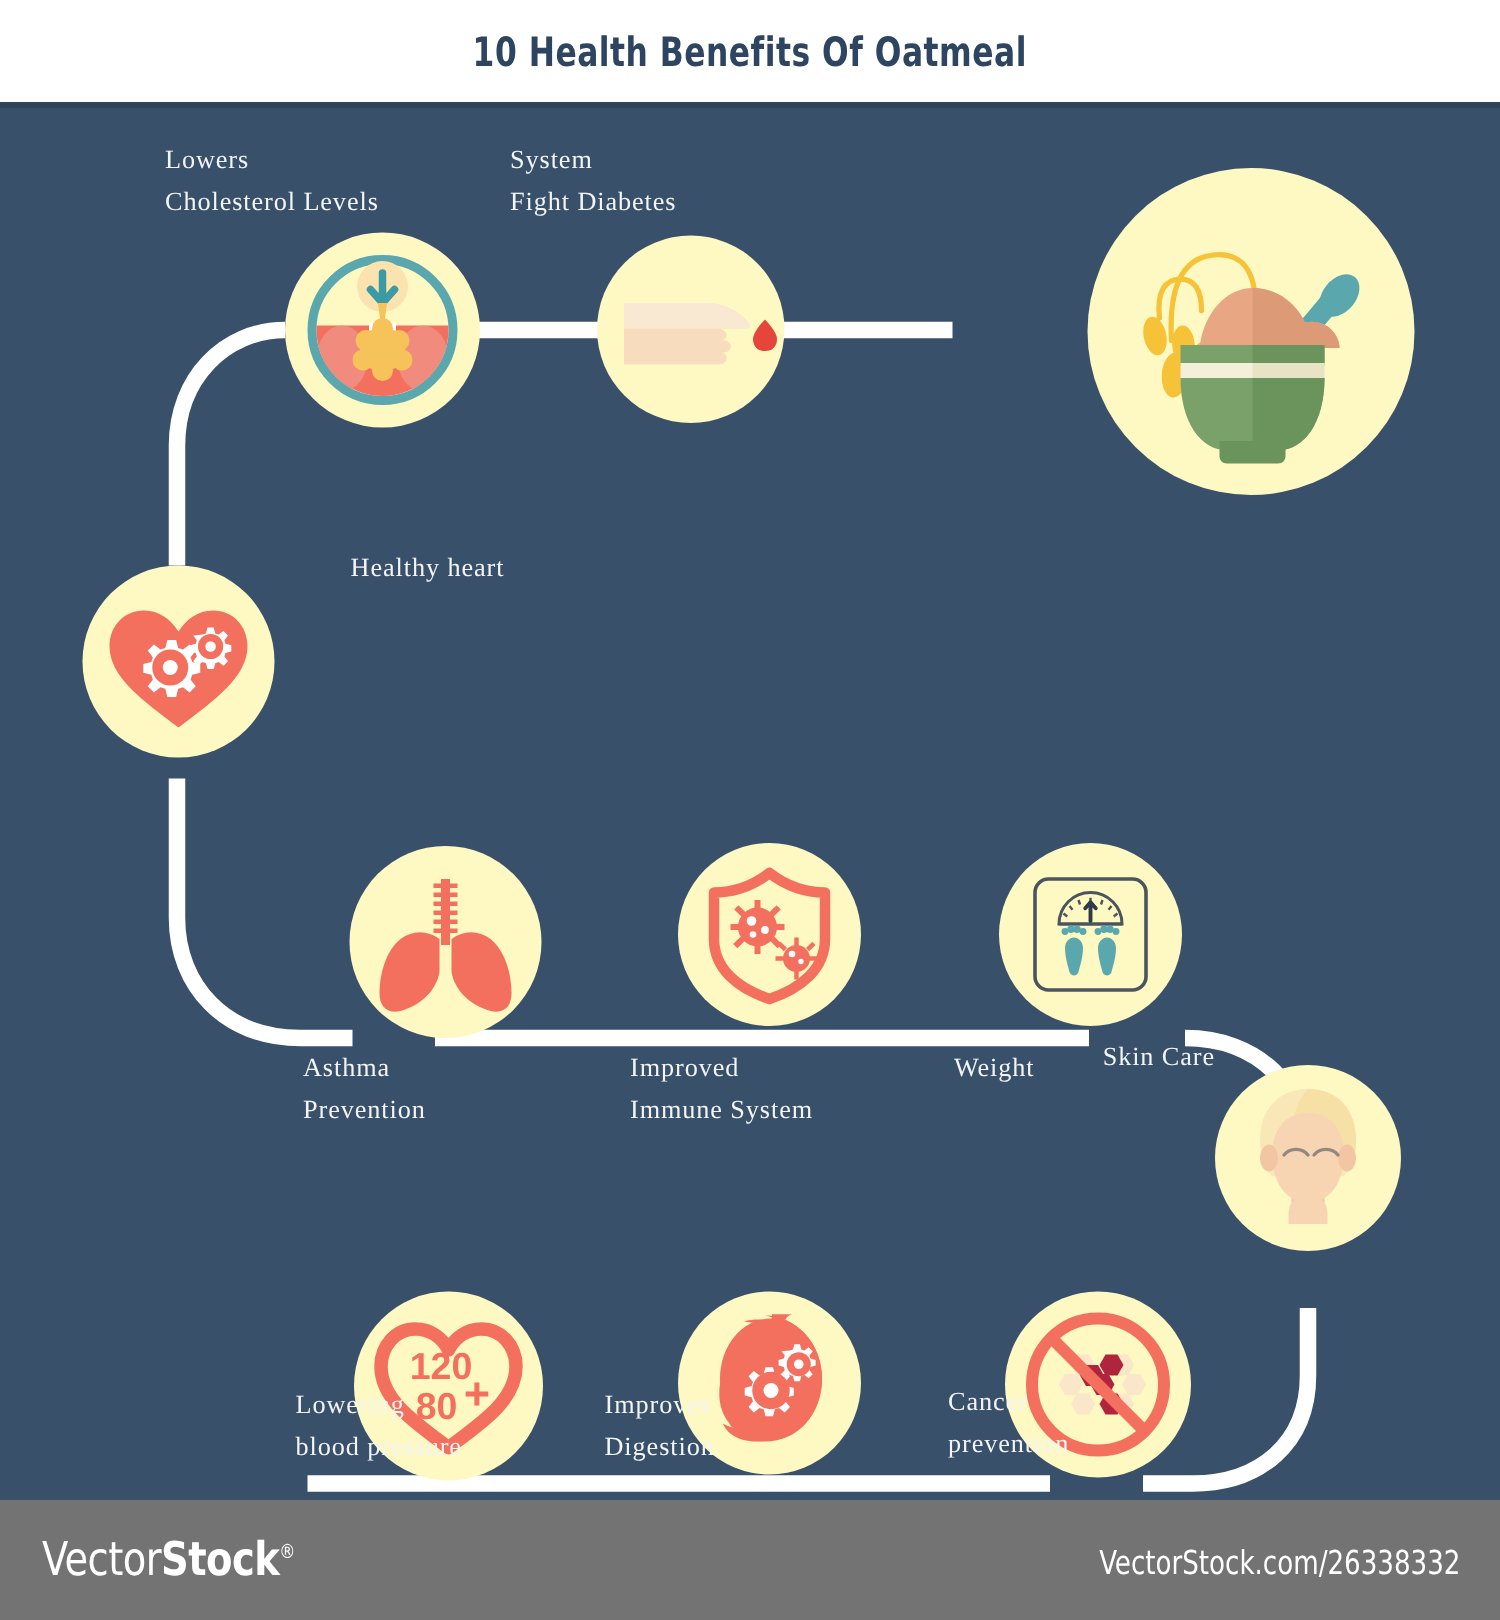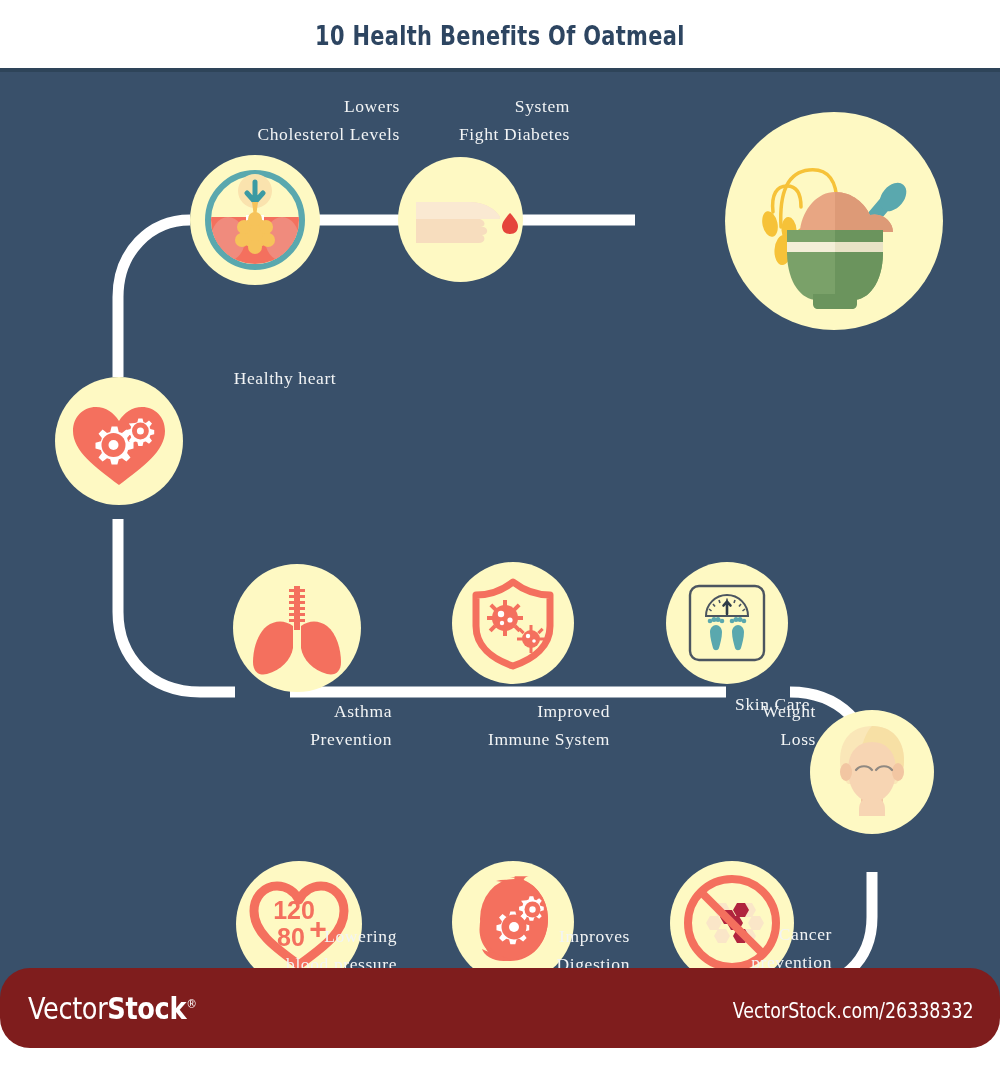--- a/index.html
+++ b/index.html
@@ -33,23 +33,22 @@
   
   .canvas{
     position:absolute;left:0;top:72px;width:1000px;height:928px;
     background:#39506a;
     overflow:hidden;
   }
   .pathsvg{position:absolute;left:0;top:0;width:1000px;height:928px;}
 
   
   .footer{
-    position:absolute;left:0;top:968px;width:1000px;height:80px;
-    background:#7f1d1d;
-    border-radius:30px;
+    position:absolute;left:0;top:1000px;width:1000px;height:80px;
+    background:#737373;
   }
   .vs-logo{
     position:absolute;left:28px;top:22px;
     font-family:"DejaVu Sans Condensed","Liberation Sans Narrow","Liberation Sans",sans-serif;
     font-size:31px;color:#ffffff;letter-spacing:-0.4px;
     transform:scaleX(0.92);transform-origin:left center;
     white-space:nowrap;
   }
   .vs-logo b{font-weight:bold;}
   .vs-logo sup{font-size:13px;vertical-align:super;}
@@ -65,21 +64,21 @@
   .node{position:absolute;border-radius:50%;background:#fef9c3;}
   .node-inner{position:absolute;left:0;top:0;width:100%;height:100%;}
 
   
   .label{
     position:absolute;
     color:#f2f4f5;
     font-family:"Liberation Serif",serif;
     font-size:17.5px;
     line-height:28px;
-    text-align:right;
+    text-align:left;
     white-space:nowrap;
     letter-spacing:0.6px;
   }
 </style>
 </head>
 <body>
 
 <div class="page">
 
   <div class="titlebar">
@@ -287,21 +286,20 @@
           <path d="M66,70 C66,66 69,63 72,63 C75,63 78,66 78,70 C78,76 76,82 75,86 C74,89 70,89 69,86 C68,82 66,76 66,70 Z"></path>
           <circle cx="66" cy="59" r="2.3"></circle>
             <circle cx="70" cy="57.5" r="2.5"></circle>
           <circle cx="74" cy="57.5" r="2.5"></circle>
             <circle cx="78" cy="59" r="2.3"></circle>
         </g>
       </svg>
     </div>
     <div class="label" style="left:636px;top:625px;width:180px;">
       <div>Weight</div>
-      <div>Loss</div>
     </div>
 
     <div class="node" style="left:810px;top:638px;width:124px;height:124px;">
       <svg class="node-inner" viewBox="0 0 124 124">
         <path d="M62,16 C82,16 94,30 94,50 C94,62 90,70 86,74 L38,74 C34,70 30,62 30,50 C30,30 42,16 62,16 Z" fill="#fae7b8"></path>
         <path d="M62,16 C82,16 94,30 94,50 C94,56 93,61 91,65 C84,56 74,40 50,42 C54,30 56,22 62,16 Z" fill="#f7e0a5"></path>
         <rect x="51" y="82" width="22" height="22" fill="#f2c6a2"></rect>
         <path d="M62,32 C78,32 86,44 86,60 C86,78 76,92 62,92 C48,92 38,78 38,60 C38,44 46,32 62,32 Z" fill="#f7d5b3"></path>
         <ellipse cx="36" cy="62" rx="6" ry="9" fill="#f2c6a2"></ellipse>
         <ellipse cx="88" cy="62" rx="6" ry="9" fill="#f2c6a2"></ellipse>
@@ -344,21 +342,21 @@
           <circle cx="62" cy="66" r="12.5" fill="#f4705e"></circle>
           <circle cx="62" cy="66" r="5" fill="#ffffff"></circle>
         </g>
         <g fill="#ffffff">
           <path d="M84,44 l2.4,-0.8 l1.1,-4.0 l4.3,0 l1.1,4.0 l2.4,0.8 l3.3,-2.5 l3.1,3.1 l-2.5,3.3 l0.8,2.4 l4.0,1.1 l0,4.3 l-4.0,1.1 l-0.8,2.4 l2.5,3.3 l-3.1,3.1 l-3.3,-2.5 l-2.4,0.8 l-1.1,4.0 l-4.3,0 l-1.1,-4.0 l-2.4,-0.8 l-3.3,2.5 l-3.1,-3.1 l2.5,-3.3 l-0.8,-2.4 l-4.0,-1.1 l0,-4.3 l4.0,-1.1 l0.8,-2.4 l-2.5,-3.3 Z" transform="translate(-8,-2) scale(0.86) translate(12,4)"></path>
           <circle cx="80.5" cy="48.5" r="8" fill="#f4705e"></circle>
           <circle cx="80.5" cy="48.5" r="3.2" fill="#ffffff"></circle>
         </g>
       </svg>
     </div>
-    <div class="label" style="left:440px;top:850px;width:190px;">
+    <div class="label" style="left:403px;top:850px;width:190px;">
       <div>Improves</div>
       <div>Digestion</div>
     </div>
 
     <div class="node" style="left:670px;top:789px;width:124px;height:124px;">
       <svg class="node-inner" viewBox="0 0 124 124">
         <g>
           <g fill="#fae6c8">
             <polygon points="36,62 40,55 48,55 52,62 48,69 40,69"></polygon>
             <polygon points="44,49 48,42 56,42 60,49 56,56 48,56"></polygon>

